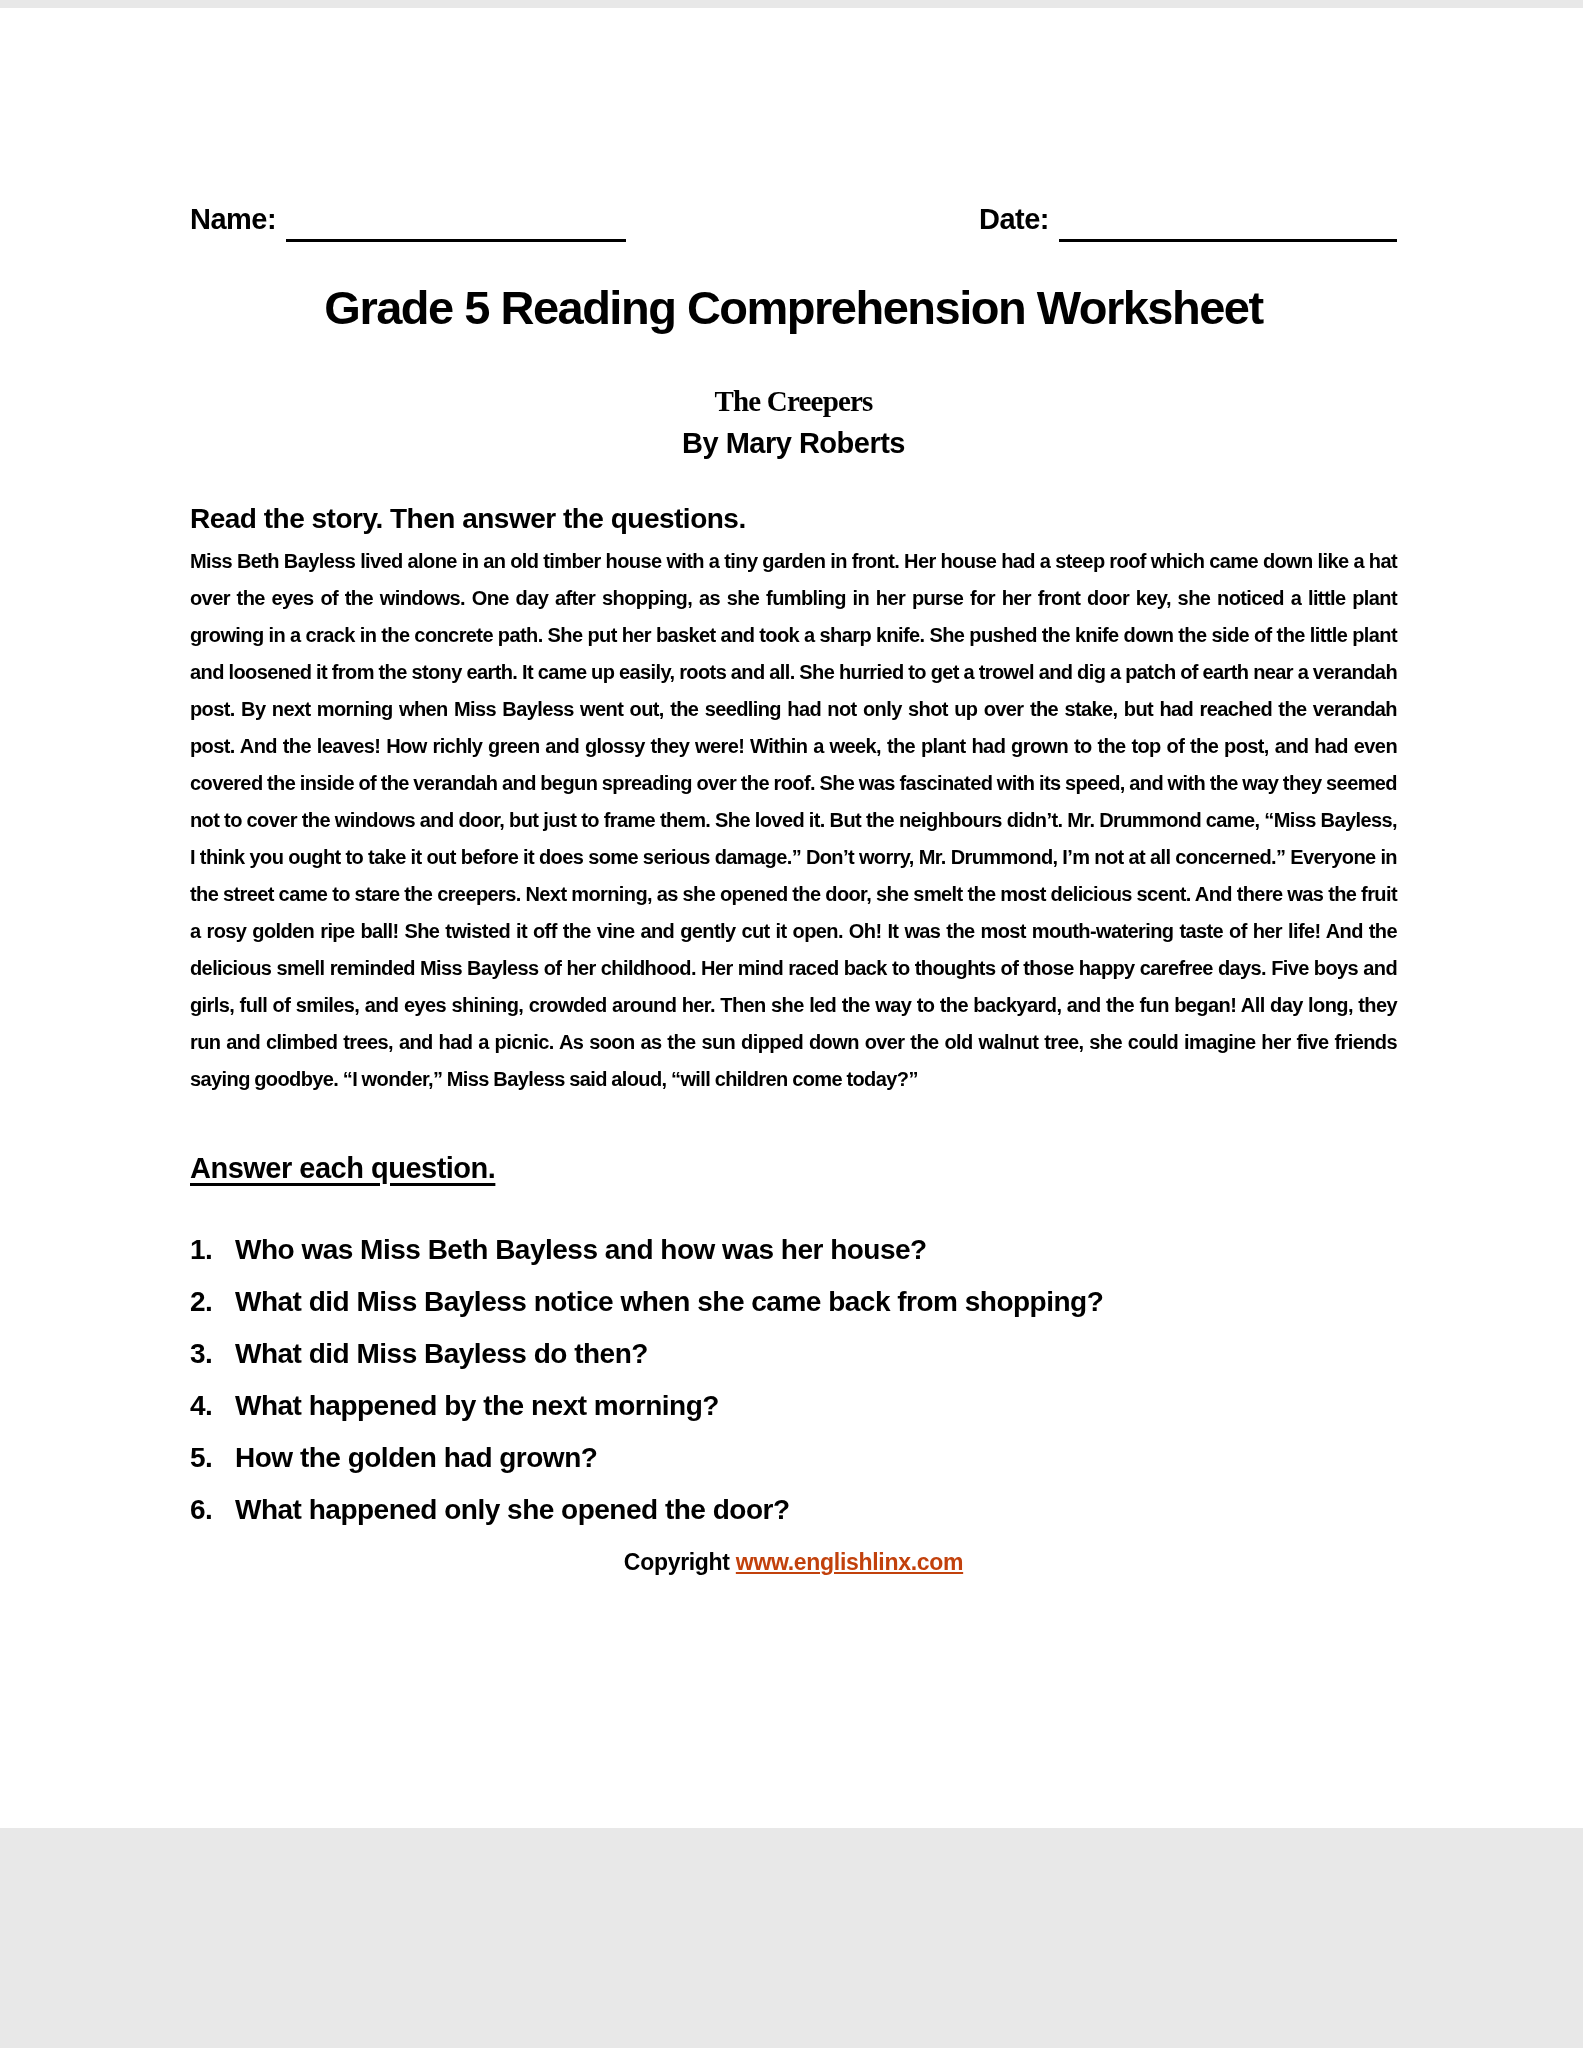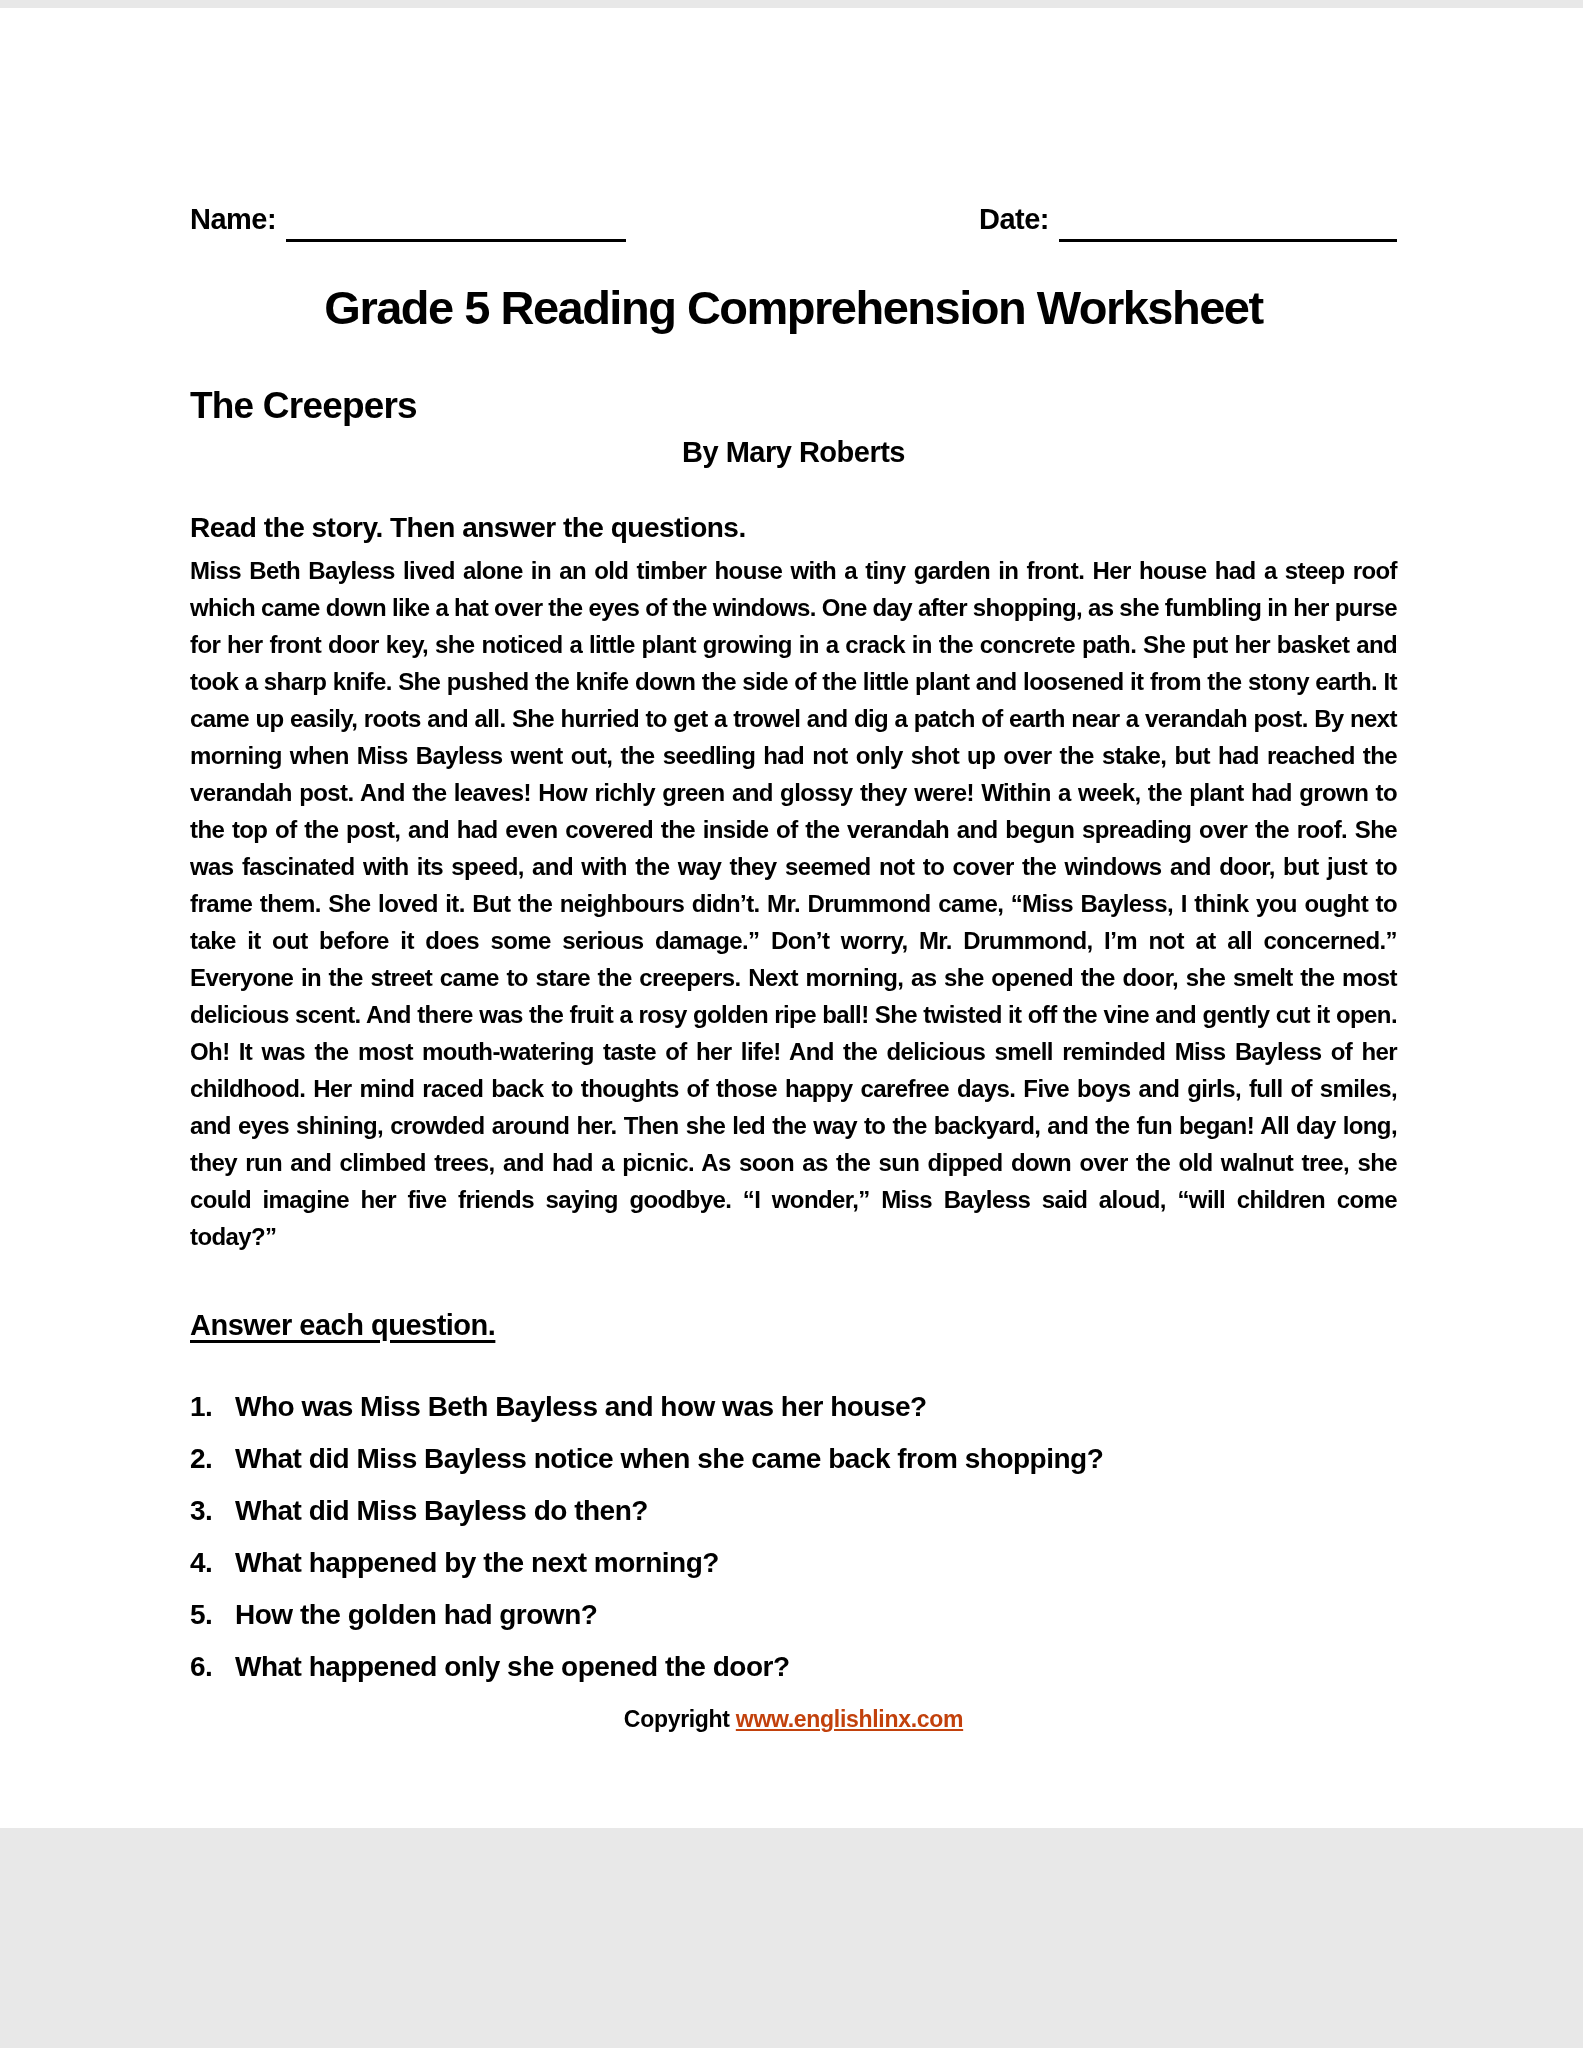--- a/index.html
+++ b/index.html
@@ -42,37 +42,39 @@
   .blank-date { width: 338px; }
 
   .doc-title {
     margin: 44px 0 0 0;
     text-align: center;
     font-size: 47px;
     letter-spacing: -1.5px;
   }
   .story-title {
     margin: 50px 0 0 0;
-    font-size: 37px;
+    text-align: center;
+    font-size: 29px;
     letter-spacing: -0.8px;
+    font-family: Liberation Serif, serif;
   }
   .byline {
     margin: 9px 0 0 0;
     text-align: center;
     font-size: 29px;
     letter-spacing: -0.5px;
   }
   .instructions {
     margin: 43px 0 0 0;
     font-size: 28px;
     letter-spacing: -0.5px;
   }
   .story {
     margin: 8px 0 0 0;
-    font-size: 24px;
+    font-size: 20px;
     line-height: 37px;
     letter-spacing: -0.6px;
     word-spacing: -0.5px;
     text-align: justify;
   }
   .answer-heading {
     margin: 54px 0 0 0;
     font-size: 29px;
     letter-spacing: -0.5px;
     text-decoration: underline;

